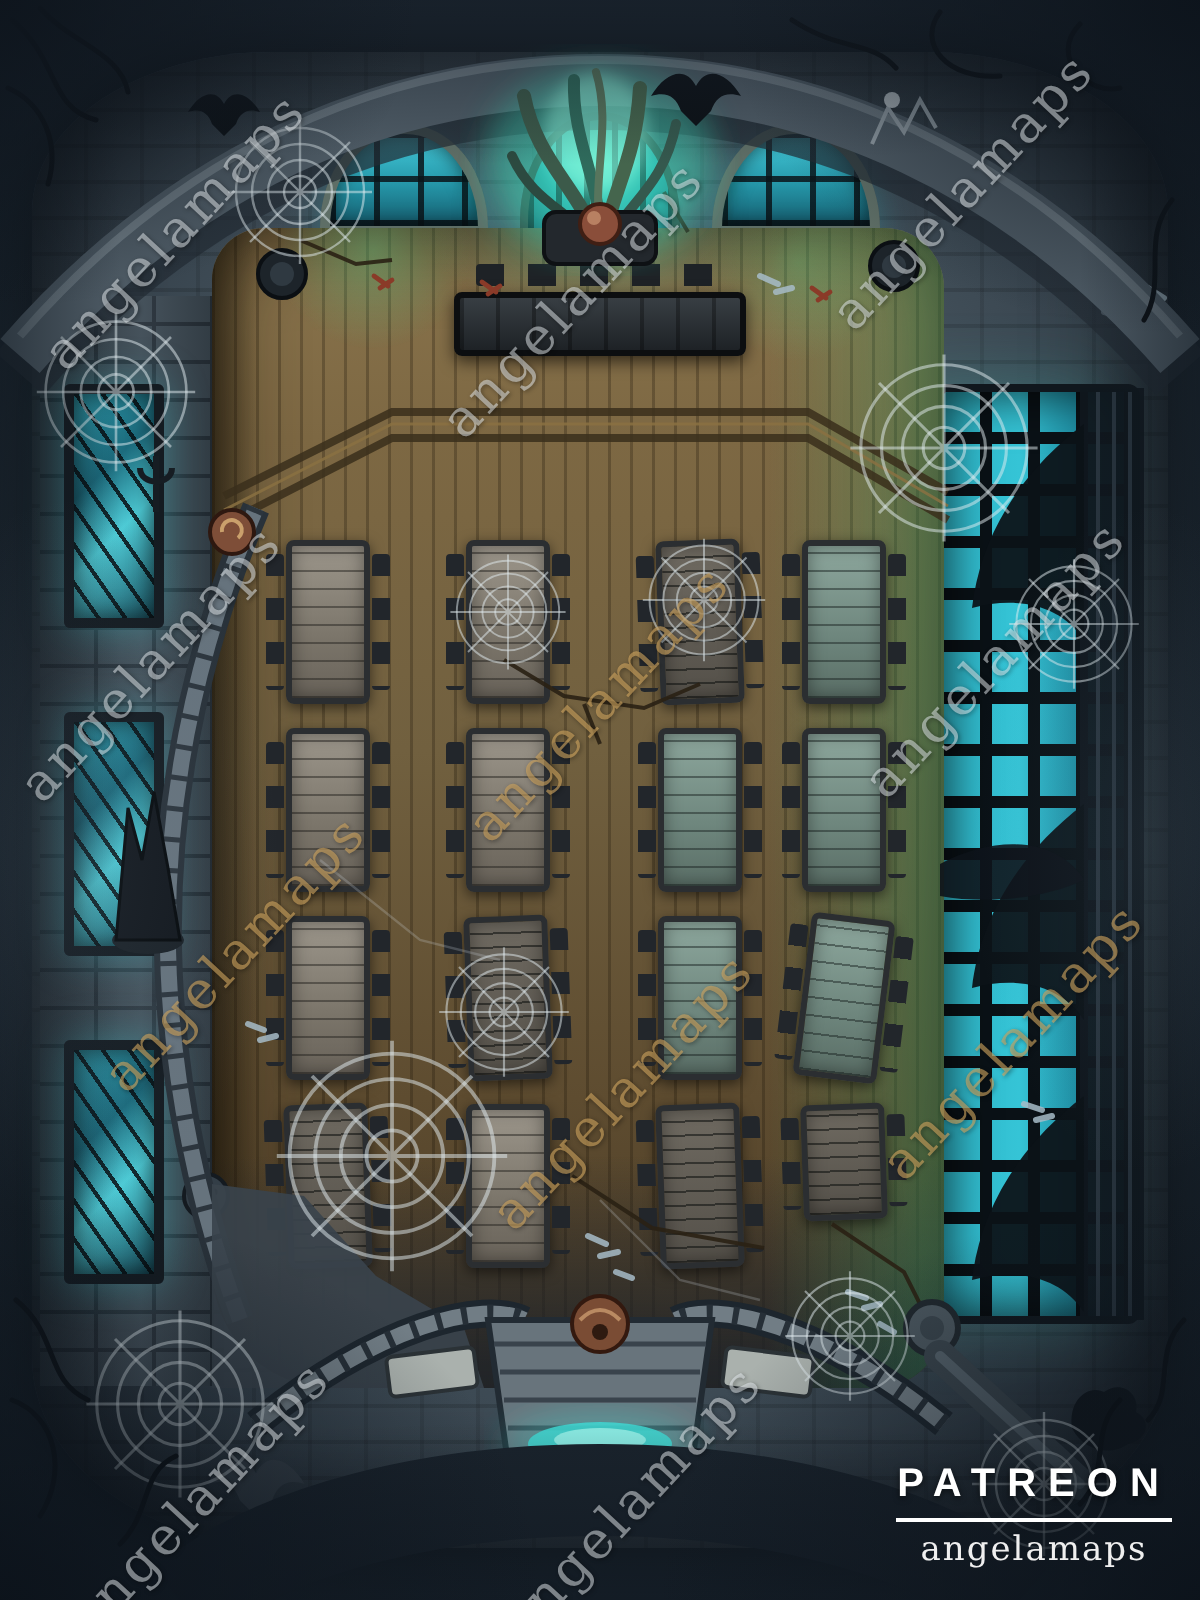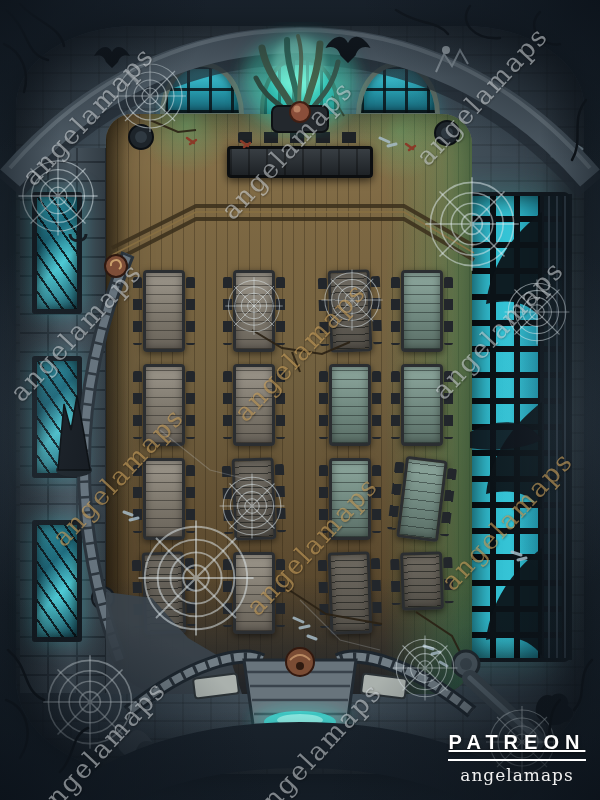--- a/index.html
+++ b/index.html
@@ -114,21 +114,21 @@
       radial-gradient(ellipse 130px 240px at 575px 420px, rgba(110,132,150,.12), transparent 70%),
       linear-gradient(90deg, rgba(16,24,32,.55), transparent 10%, transparent 90%, rgba(16,24,32,.55));}
 
   
   .wm{position:absolute;transform:translate(-50%,-50%) rotate(-47deg);
     font-family:"DejaVu Serif",serif;font-size:26px;letter-spacing:2px;white-space:nowrap;
     color:var(--watermark-white,rgba(236,242,246,.5));text-shadow:0 1px 2px rgba(0,0,0,.35);}
   .wm.gold{color:var(--watermark-gold,rgba(206,165,96,.62));}
   .patreon{position:absolute;left:442px;top:731px;width:150px;text-align:center;}
   .patreon-title{font-weight:bold;font-size:20px;letter-spacing:6px;color:#ffffff;
-    text-shadow:0 1px 3px rgba(0,0,0,.6);text-decoration:underline;}
+    text-shadow:0 1px 3px rgba(0,0,0,.6);}
   .patreon-rule{height:2px;background:#ffffff;margin:5px 6px 4px 6px;}
   .patreon-author{font-family:"DejaVu Serif",serif;font-size:17px;color:#efefef;letter-spacing:1px;}
 </style>
 </head>
 <body>
 
 <div class="canvas">
 
   <div class="hall-shell"></div>
 

